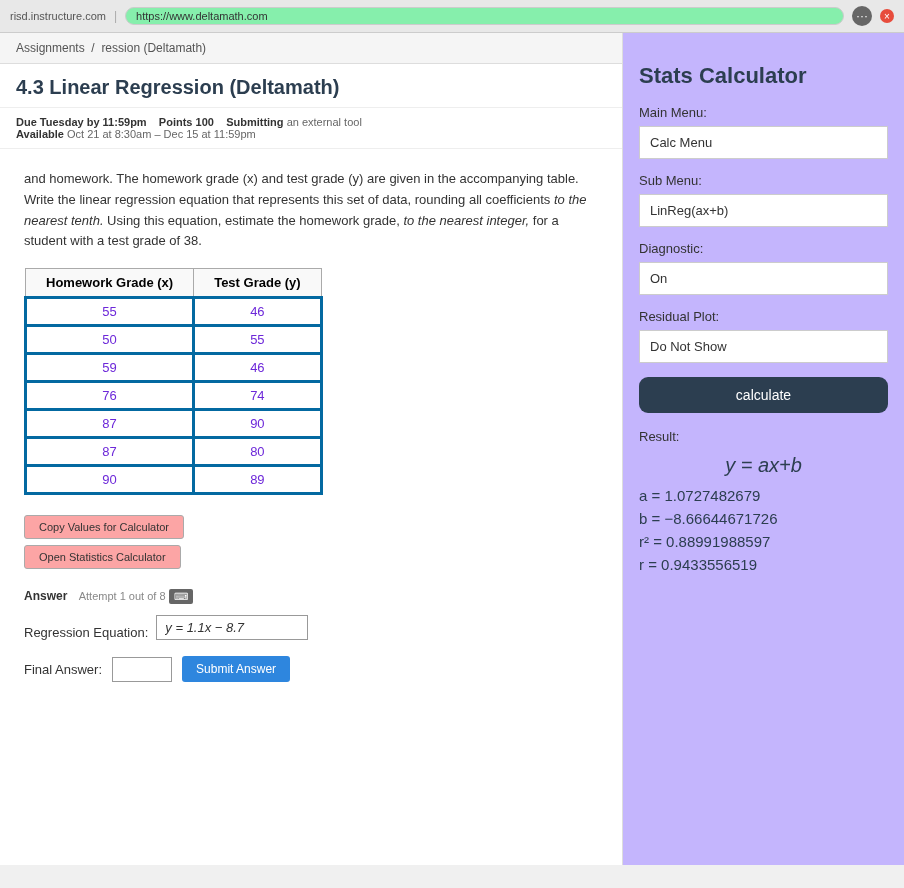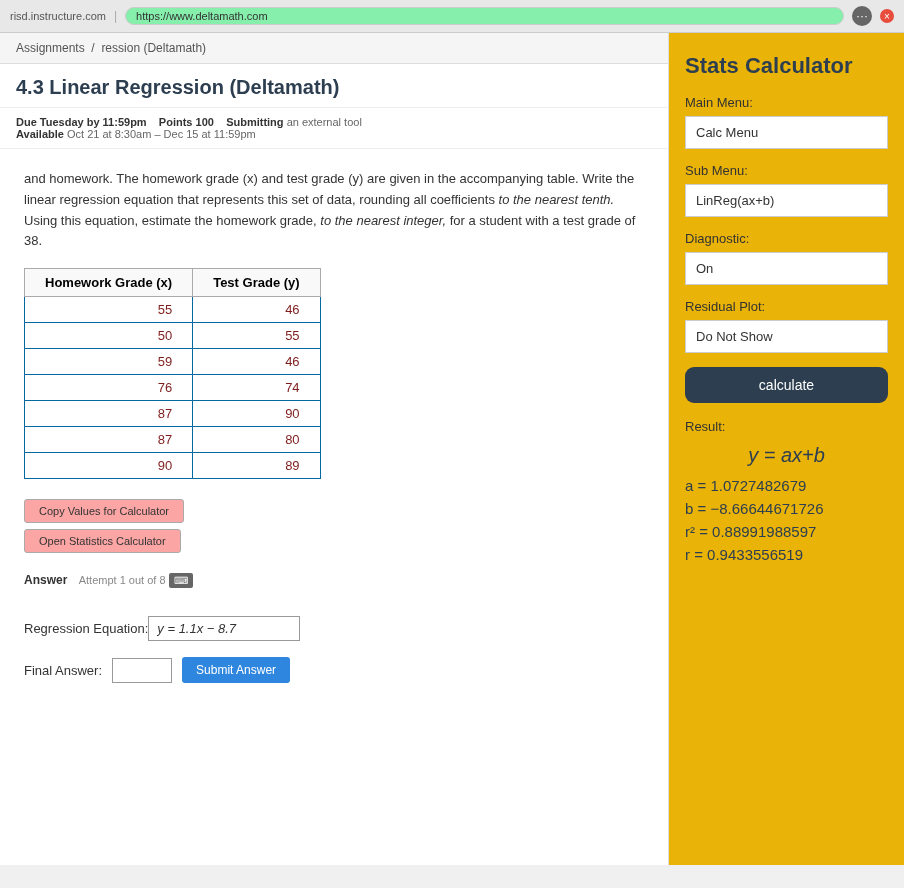--- a/index.html
+++ b/index.html
@@ -101,24 +101,24 @@
       font-size: 13px;
     }
     .data-table th {
       background: #f9f9f9;
       border: 1px solid #aaa;
       padding: 6px 20px;
       font-weight: bold;
       text-align: right;
     }
     .data-table td {
-      border: 1px solid #0369a1;
+      border: 3px solid #0369a1;
       padding: 5px 20px;
-      text-align: right;
-      color: #7f1d1d;
+      text-align: center;
+      color: #6d28d9;
     }
 
     .btn-copy, .btn-open {
       display: block;
       margin: 6px 0;
       padding: 5px 14px;
       font-size: 11px;
       background: #fca5a5;
       border: 1px solid #aaa;
       border-radius: 3px;
@@ -128,25 +128,26 @@
 
     .answer-section {
       margin-top: 20px;
       font-size: 12px;
       color: #555;
     }
     .answer-label { font-weight: bold; color: #333; }
     .attempt-text { font-size: 11px; color: #888; margin-left: 8px; }
 
     .regression-eq {
-      margin-top: 28px;
+      margin-top: 11px;
       font-size: 13px;
       color: #333;
       display: flex;
-      align-items: center;
+      align-items: flex-end;
+      gap: 8px;
     }
     .regression-eq input {
       border: 1px solid #999;
       padding: 4px 8px;
       font-size: 13px;
       width: 152px;
     }
 
     .final-answer {
       margin-top: 16px;
@@ -166,24 +167,24 @@
       color: white;
       border: none;
       padding: 6px 14px;
       font-size: 12px;
       border-radius: 3px;
       cursor: pointer;
     }
 
     
     .right-panel {
-      width: 236px;
-      background: #eab308;
+      width: 282px;
+      background: #c4b5fd;
       border-left: 1px solid #ddd;
-      padding: 20px 16px;
+      padding: 30px 16px;
       font-size: 13px;
       overflow-y: auto;
     }
 
     .calc-title {
       font-size: 22px;
       font-weight: bold;
       color: #2c3e50;
       margin-bottom: 16px;
     }

